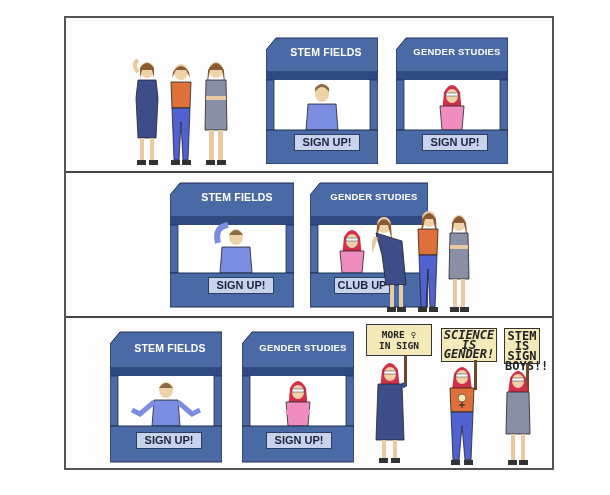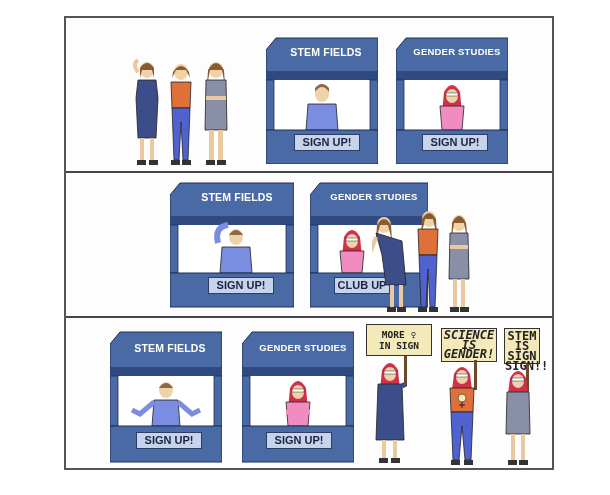--- a/index.html
+++ b/index.html
@@ -248,21 +248,21 @@
         <path d="M18 42 L18 48 M15 45 L21 45" stroke="#222" stroke-width="1"></path>
         <path d="M7 52 L29 52 L27 100 L21 100 L18 66 L15 100 L9 100Z" fill="#4f62d0" stroke="#222" stroke-width="0.8"></path>
         <rect x="7" y="100" width="9" height="5" fill="#333"></rect>
         <rect x="20" y="100" width="9" height="5" fill="#333"></rect>
       </svg>
     </div>
 
     <div class="placard" style="left:438px;top:10px;width:36px;height:36px;font-size:12px;line-height:10px;">
       <div>STEM</div>
       <div>IS SIGN</div>
-      <div>SIGN!!</div>
+      <div>BOYS!!</div>
     </div>
     <div class="person" style="left:436px;top:46px;">
       <svg width="38" height="104" viewBox="0 0 38 104">
         <rect x="24" y="0" width="3" height="30" fill="#6a4a2a"></rect>
         <path d="M8 14 Q16 0 24 14 L26 30 L6 30Z" fill="#d0304a"></path>
         <ellipse cx="16" cy="17" rx="6" ry="7" fill="#f0d2a8"></ellipse>
         <rect x="10" y="14" width="12" height="3" fill="#fff" stroke="#333" stroke-width="0.5"></rect>
         <path d="M5 28 L27 28 L28 70 L4 70Z" fill="#8a8fa8" stroke="#222" stroke-width="0.8"></path>
         <rect x="9" y="70" width="4" height="26" fill="#e8c9a0"></rect>
         <rect x="19" y="70" width="4" height="26" fill="#e8c9a0"></rect>

